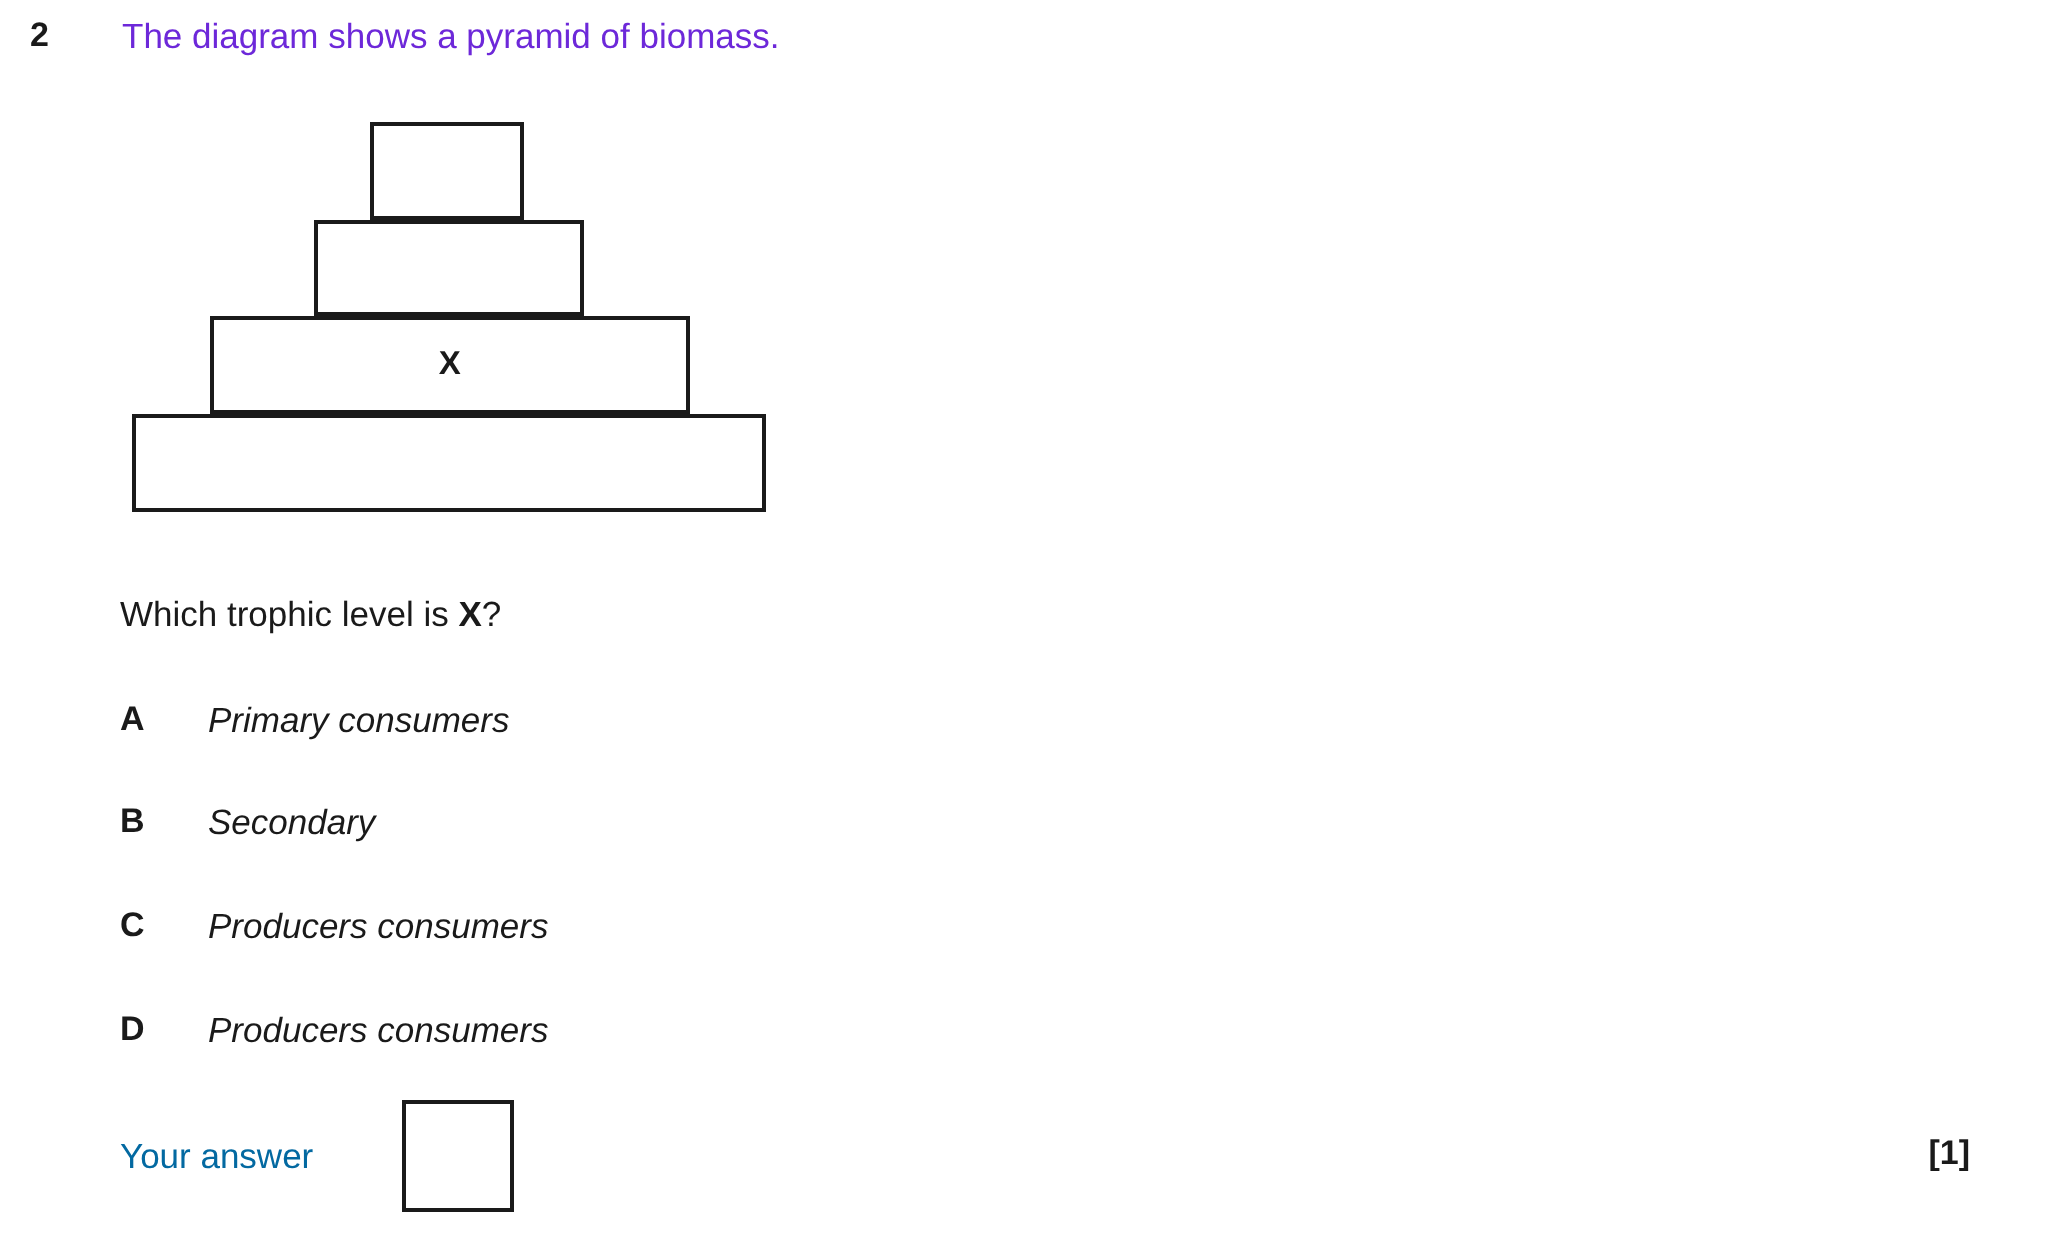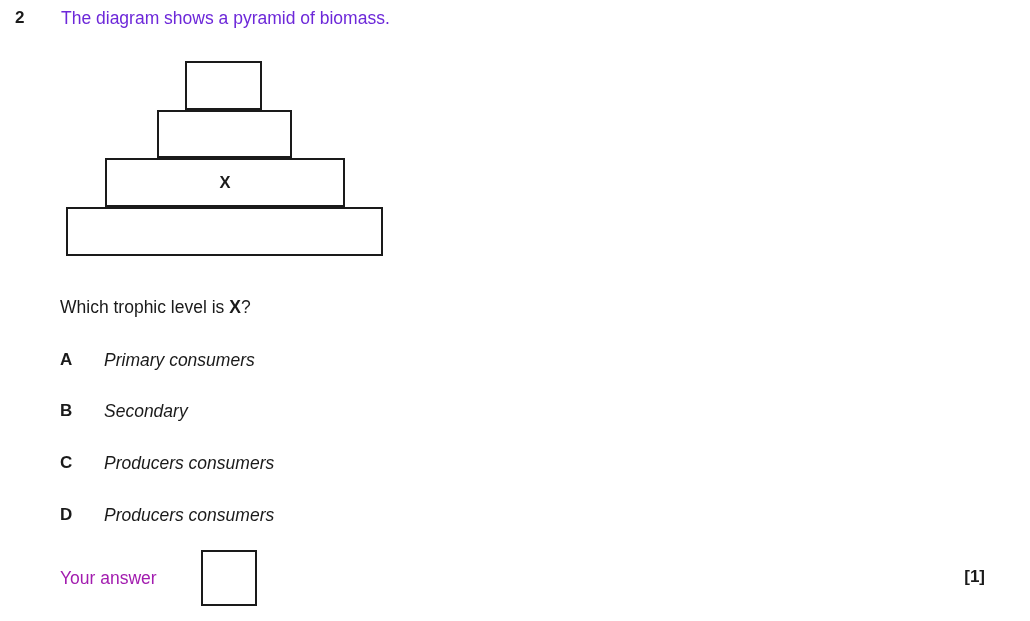--- a/index.html
+++ b/index.html
@@ -118,21 +118,21 @@
   .opt-c { top: 452px; }
   .opt-d { top: 504px; }
 
   
   .answer-label {
     position: absolute;
     left: 60px;
     top: 567px;
     font-size: 17.5px;
     line-height: 22px;
-    color: #a21caf;
+    color: #0369a1;
     white-space: nowrap;
   }
   .answer-box {
     position: absolute;
     left: 201px;
     top: 550px;
     width: 56px;
     height: 56px;
     box-sizing: border-box;
     background: #ffffff;

